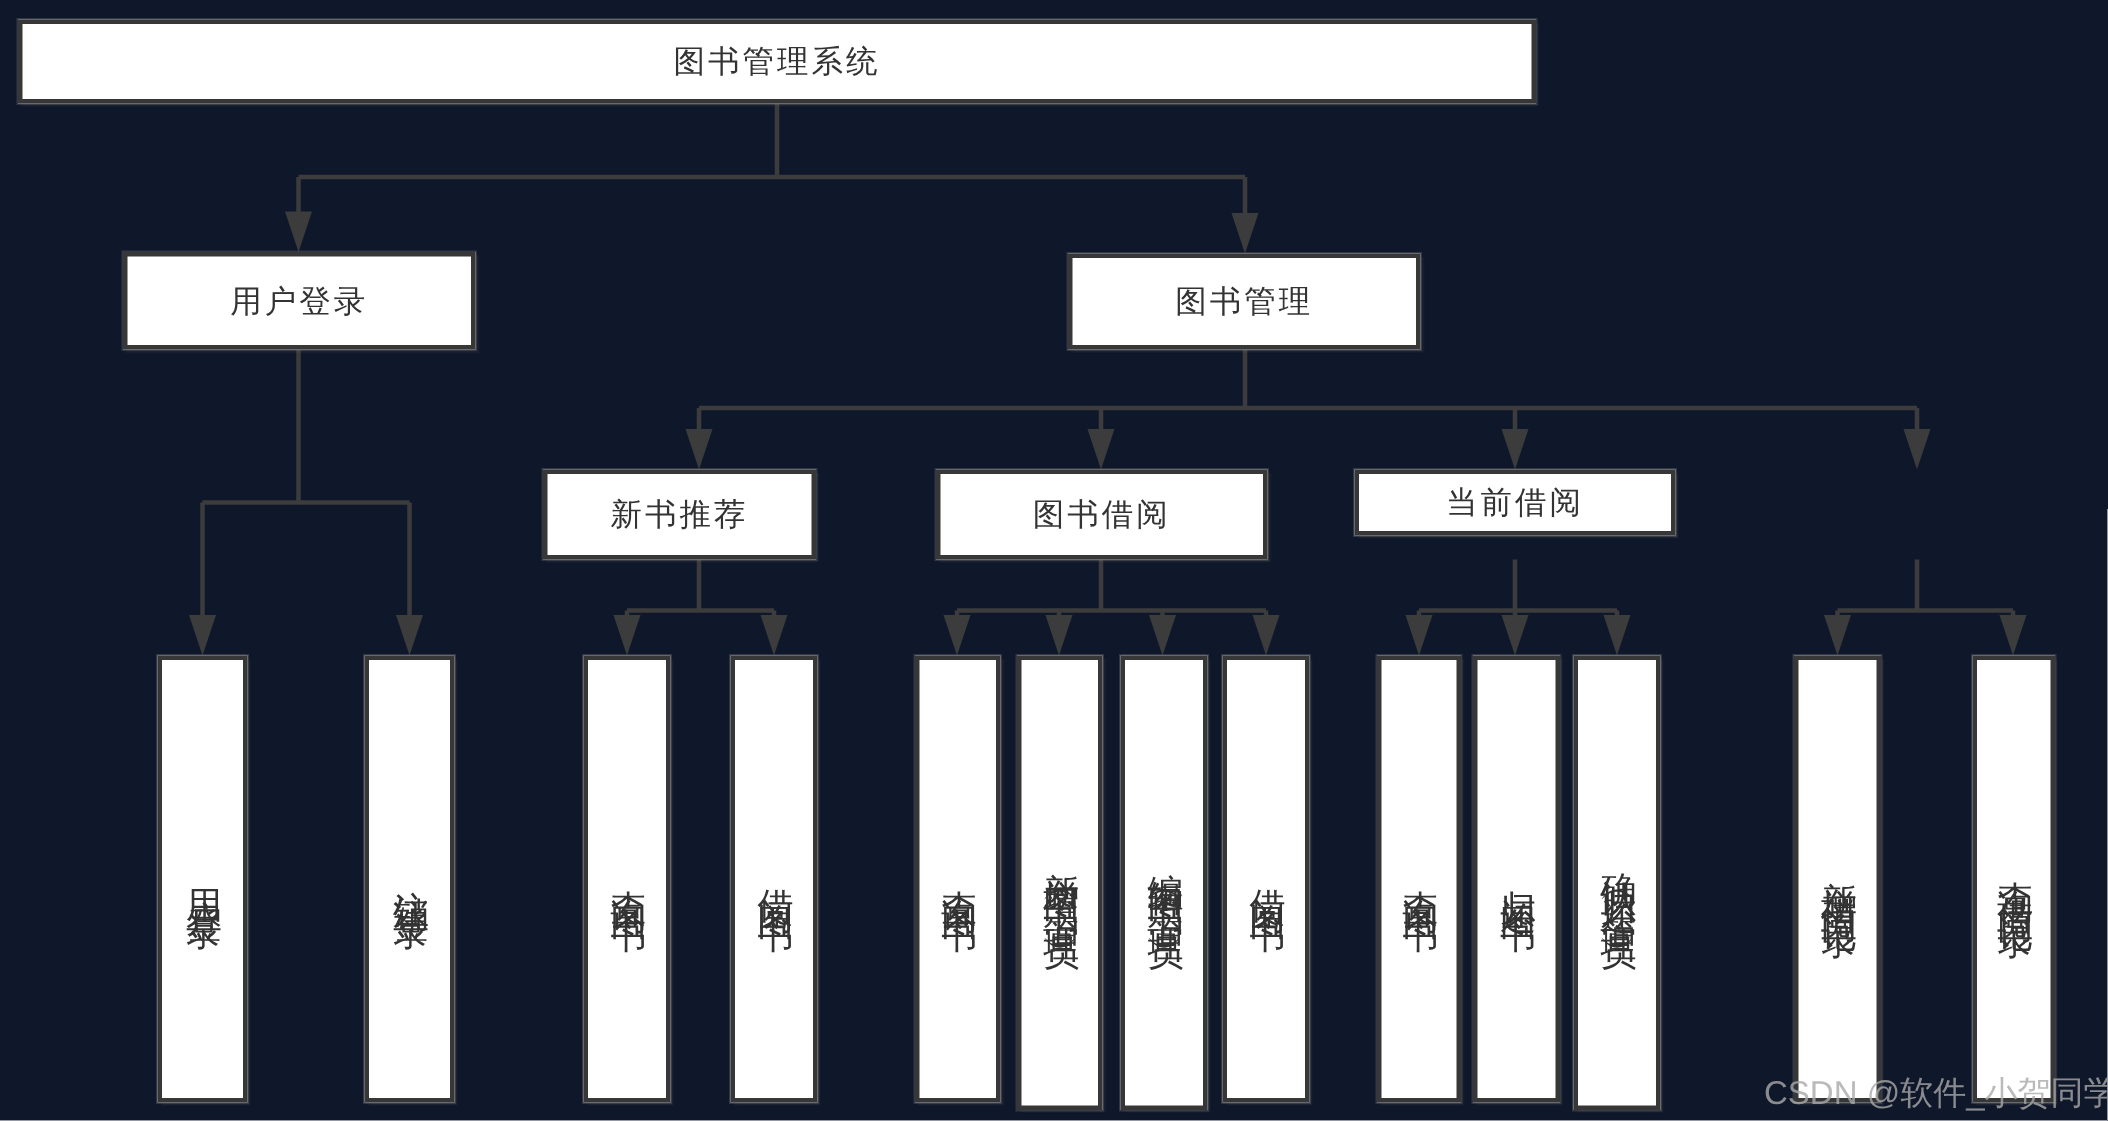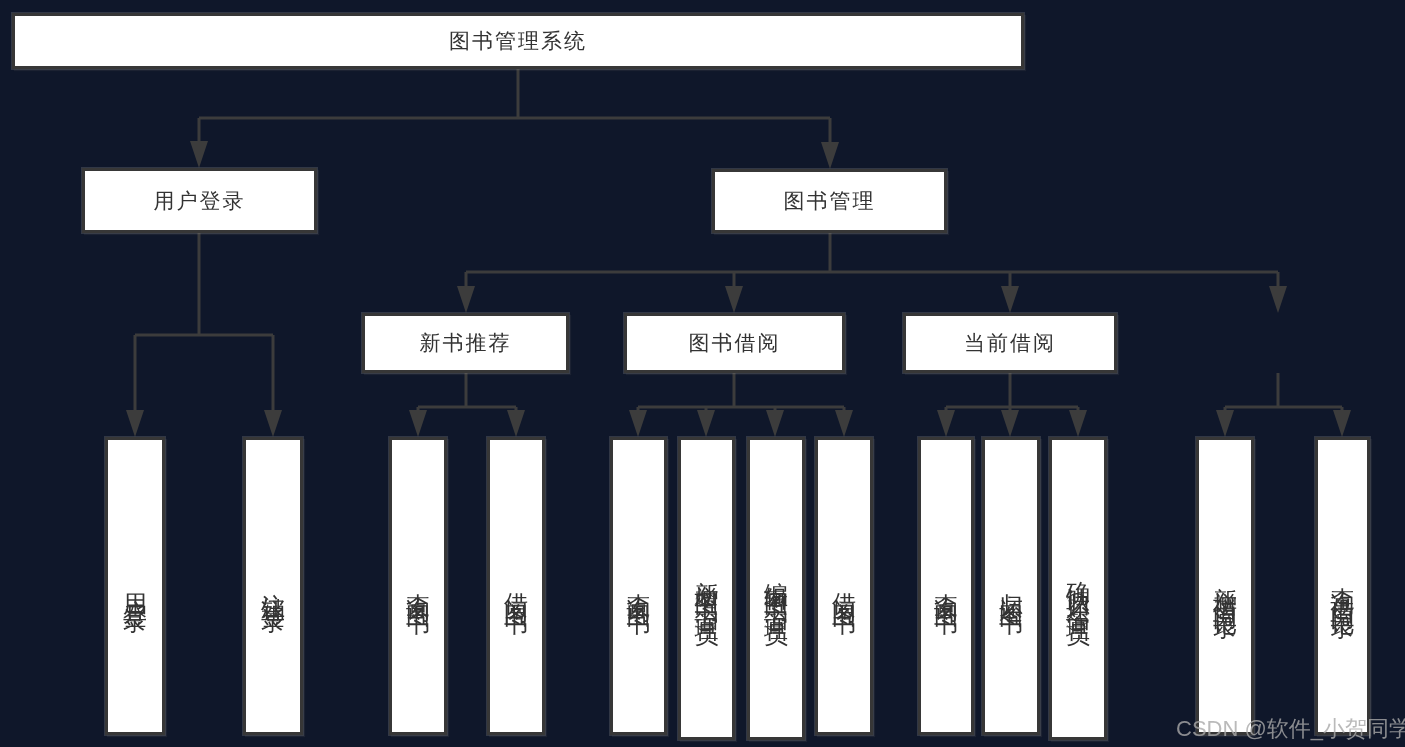--- a/index.html
+++ b/index.html
@@ -103,27 +103,27 @@
     <span class="h-label">图书管理系统</span>
   </div>
 
   <div class="node" style="left:82px; top:168px; width:235px; height:65px;">
     <span class="h-label">用户登录</span>
   </div>
   <div class="node" style="left:712px; top:169px; width:235px; height:64px;">
     <span class="h-label">图书管理</span>
   </div>
 
-  <div class="node" style="left:362px; top:313px; width:207px; height:60px;">
+  <div class="node" style="left:362px; top:313px; width:182px; height:60px;">
     <span class="h-label">新书推荐</span>
   </div>
   <div class="node" style="left:624px; top:313px; width:221px; height:60px;">
     <span class="h-label">图书借阅</span>
   </div>
-  <div class="node" style="left:903px; top:313px; width:214px; height:60px;">
+  <div class="node" style="left:903px; top:313px; width:214px; height:44px;">
     <span class="h-label">当前借阅</span>
   </div>
 
   <div class="node" style="left:105px; top:437px; width:60px; height:298px;">
     <span class="vtext">用户登录</span>
   </div>
   <div class="node" style="left:243px; top:437px; width:60px; height:298px;">
     <span class="vtext">注销登录</span>
   </div>
 

